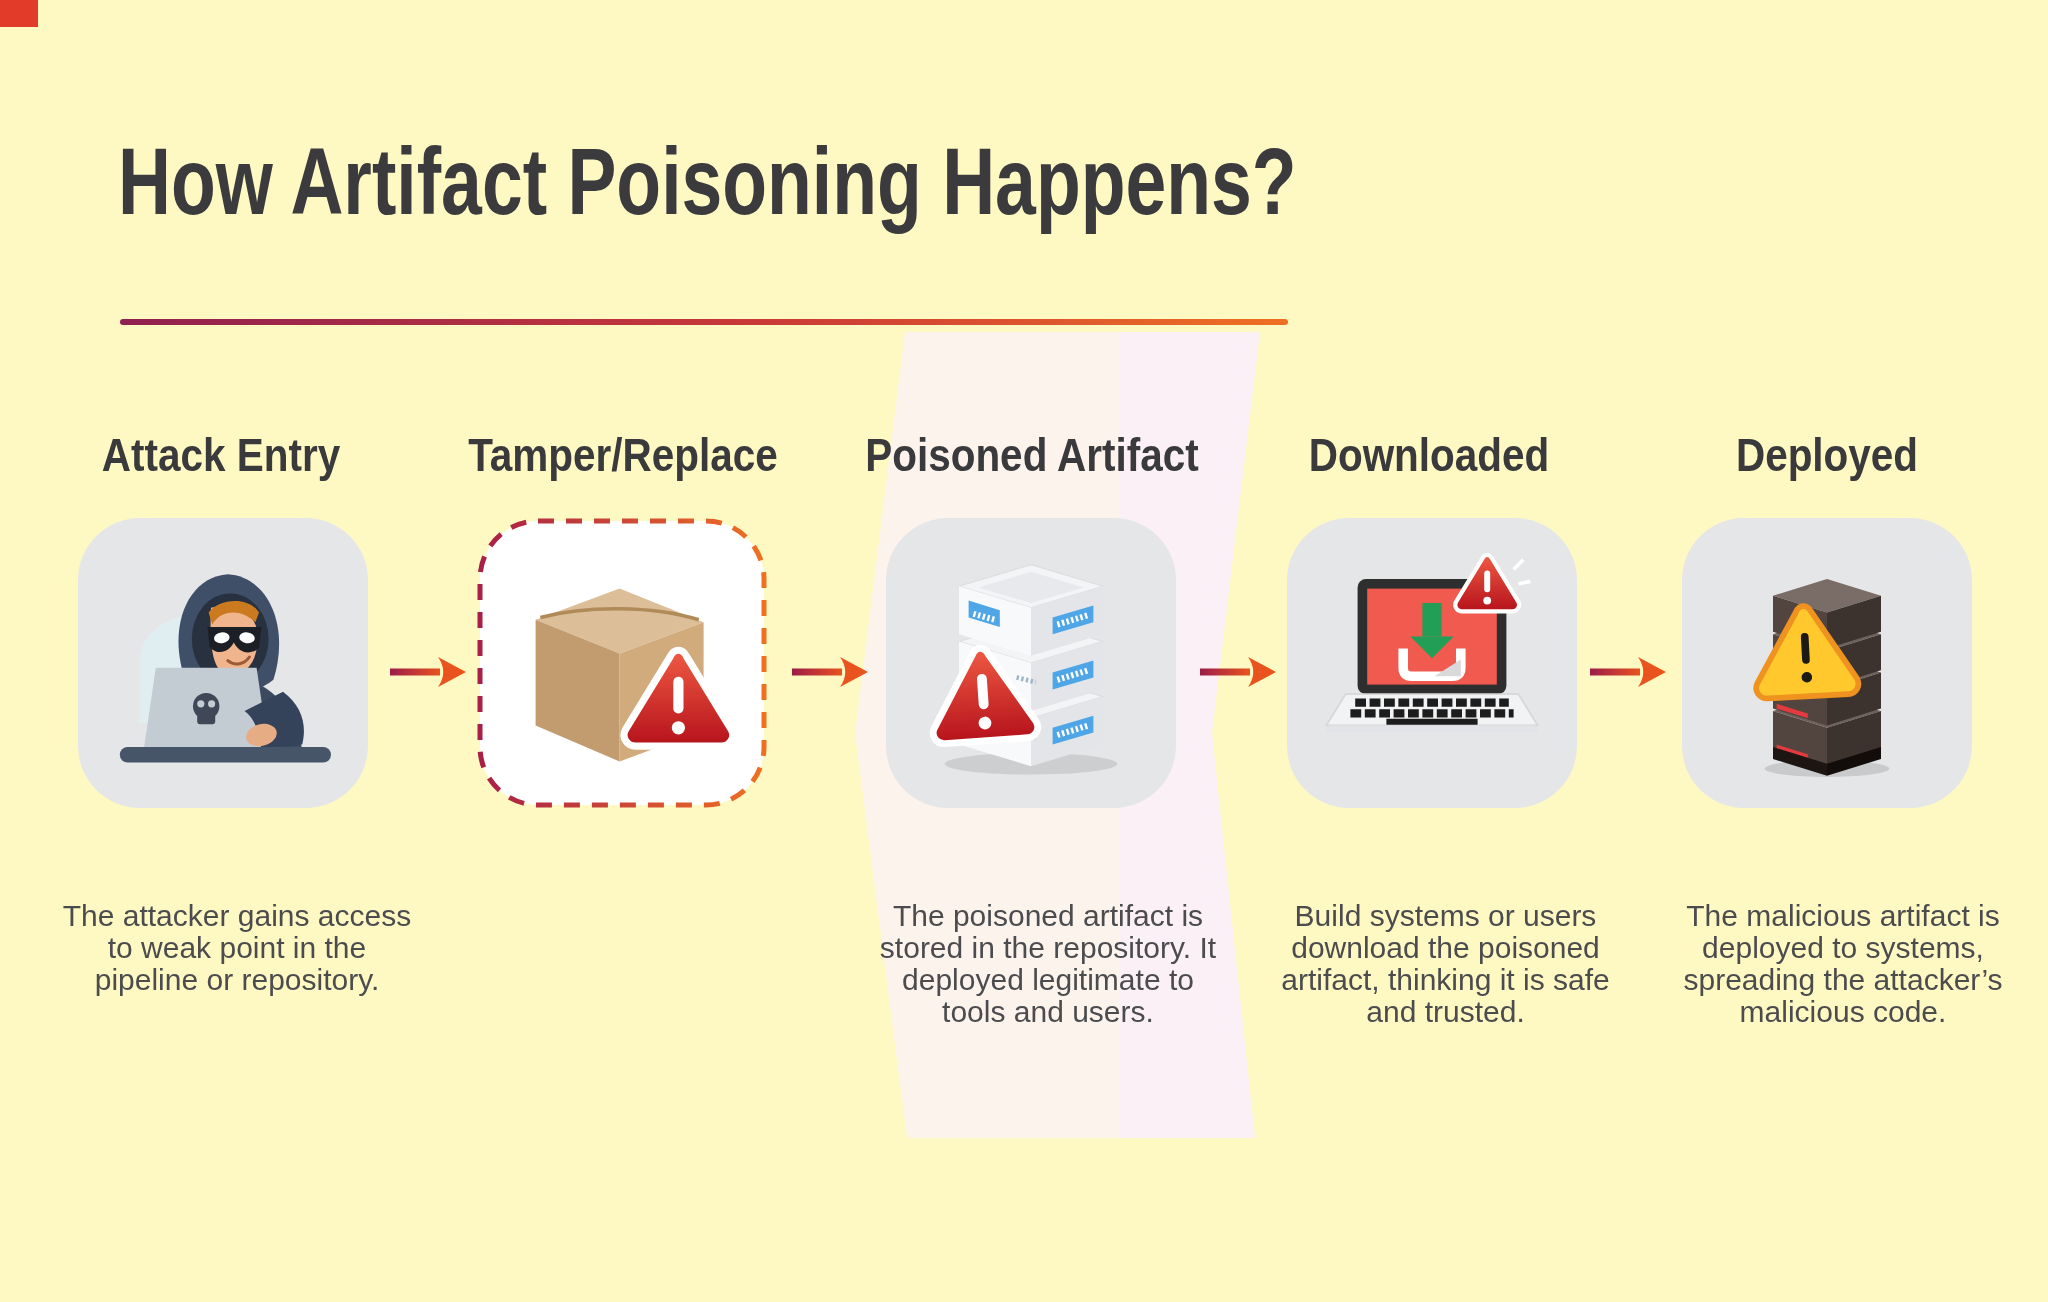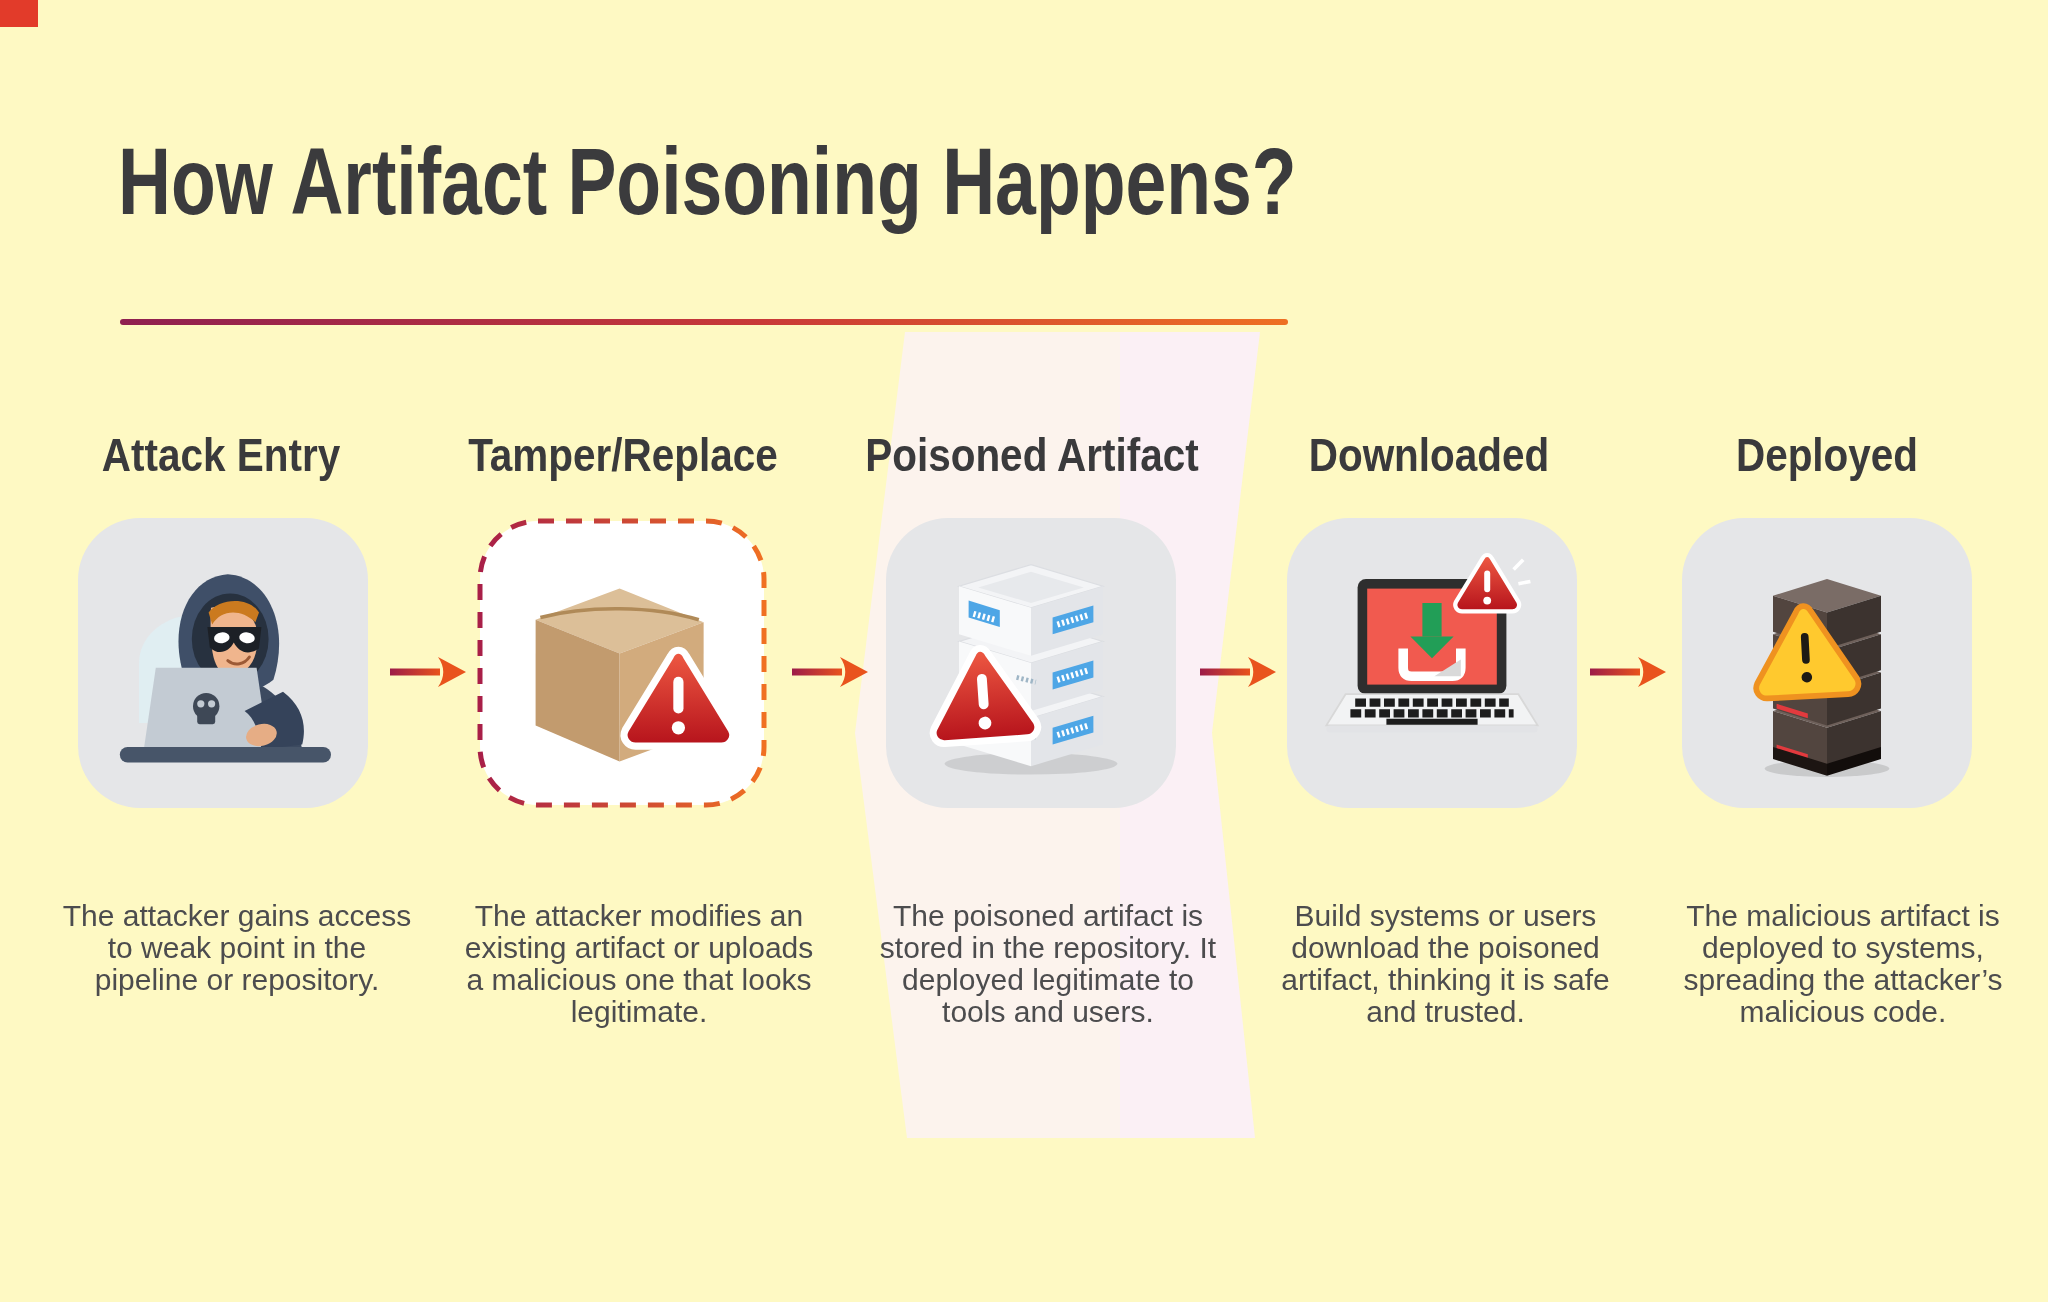--- a/index.html
+++ b/index.html
@@ -224,18 +224,17 @@
       <use href="#arrowShape"></use>
     </svg>
   <svg class="flow-arrow" style="left:1198px" viewBox="0 0 80 38">
       <use href="#arrowShape"></use>
     </svg>
   <svg class="flow-arrow" style="left:1588px" viewBox="0 0 80 38">
       <use href="#arrowShape"></use>
     </svg>
 
   <p class="step-desc" style="left:46px;width:350px">The attacker gains access to weak point in the pipeline or repository.</p>
-  <p class="step-desc" style="left:448px;width:350px">The attacker modifies an existing artifact or uploads a malicious one that looks legitimate.</p>
   <p class="step-desc" style="left:857px;width:350px">The poisoned artifact is stored in the repository. It deployed legitimate to tools and users.</p>
   <p class="step-desc" style="left:1640px;width:374px">The malicious artifact is deployed to systems, spreading the attacker’s malicious code.</p>
   <p class="step-desc" style="left:1252px;width:355px">Build systems or users download the poisoned artifact, thinking it is safe and trusted.</p>
 
 </div>
 
 </body></html>

